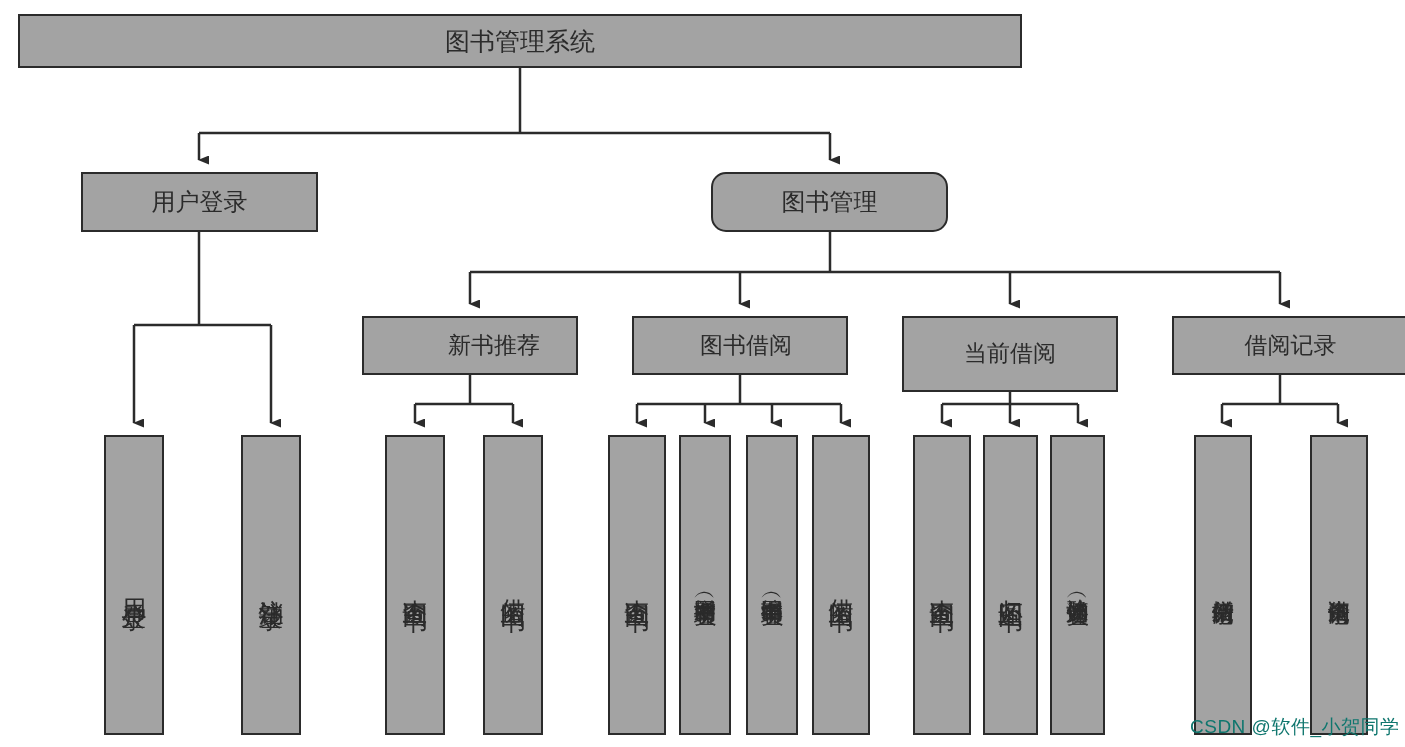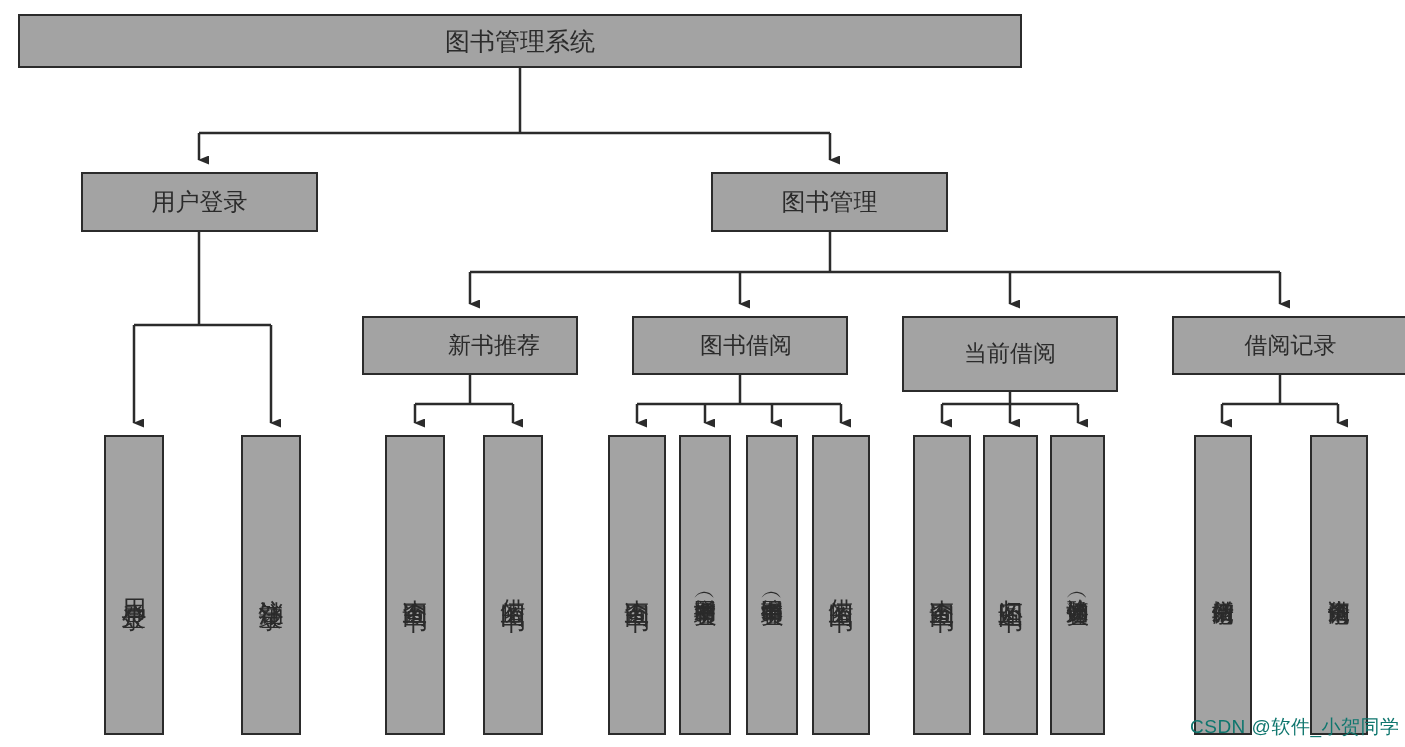--- a/index.html
+++ b/index.html
@@ -116,21 +116,21 @@
     </g>
   </svg>
 
   <div class="node-box lvl0" style="left:18px; top:14px; width:1004px; height:54px;">
     <span class="node-label">图书管理系统</span>
   </div>
 
   <div class="node-box lvl1" style="left:81px; top:172px; width:237px; height:60px;">
     <span class="node-label">用户登录</span>
   </div>
-  <div class="node-box lvl1" style="left:711px; top:172px; width:237px; height:60px;">
+  <div class="node-box lvl1" style="left:711px; top:172px; width:237px; height:60px;border-radius:15px;">
     <span class="node-label">图书管理</span>
   </div>
 
   <div class="node-box lvl2" style="left:362px; top:316px; width:216px; height:59px;padding-left:48px;">
     <span class="node-label">新书推荐</span>
   </div>
   <div class="node-box lvl2" style="left:632px; top:316px; width:216px; height:59px;padding-left:12px;">
     <span class="node-label">图书借阅</span>
   </div>
   <div class="node-box lvl2" style="left:902px; top:316px; width:216px; height:76px;">

